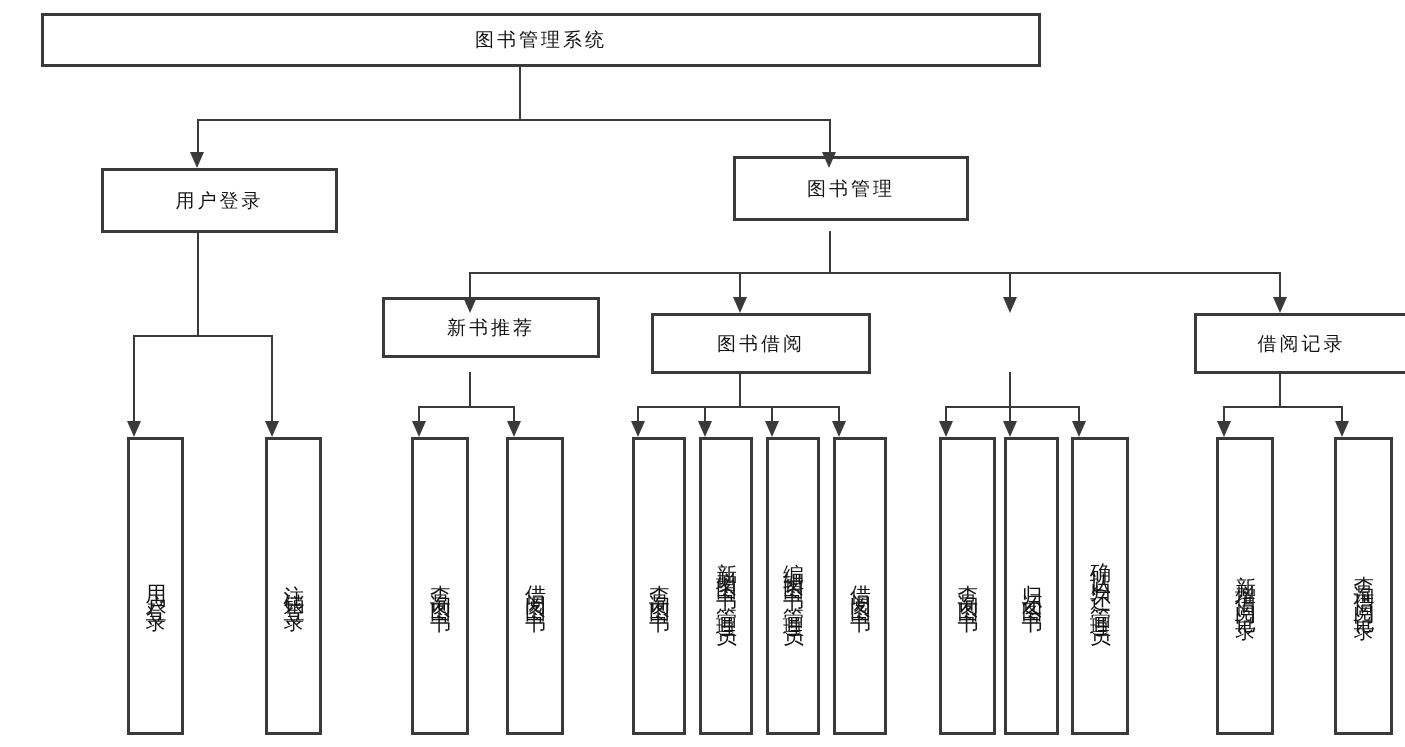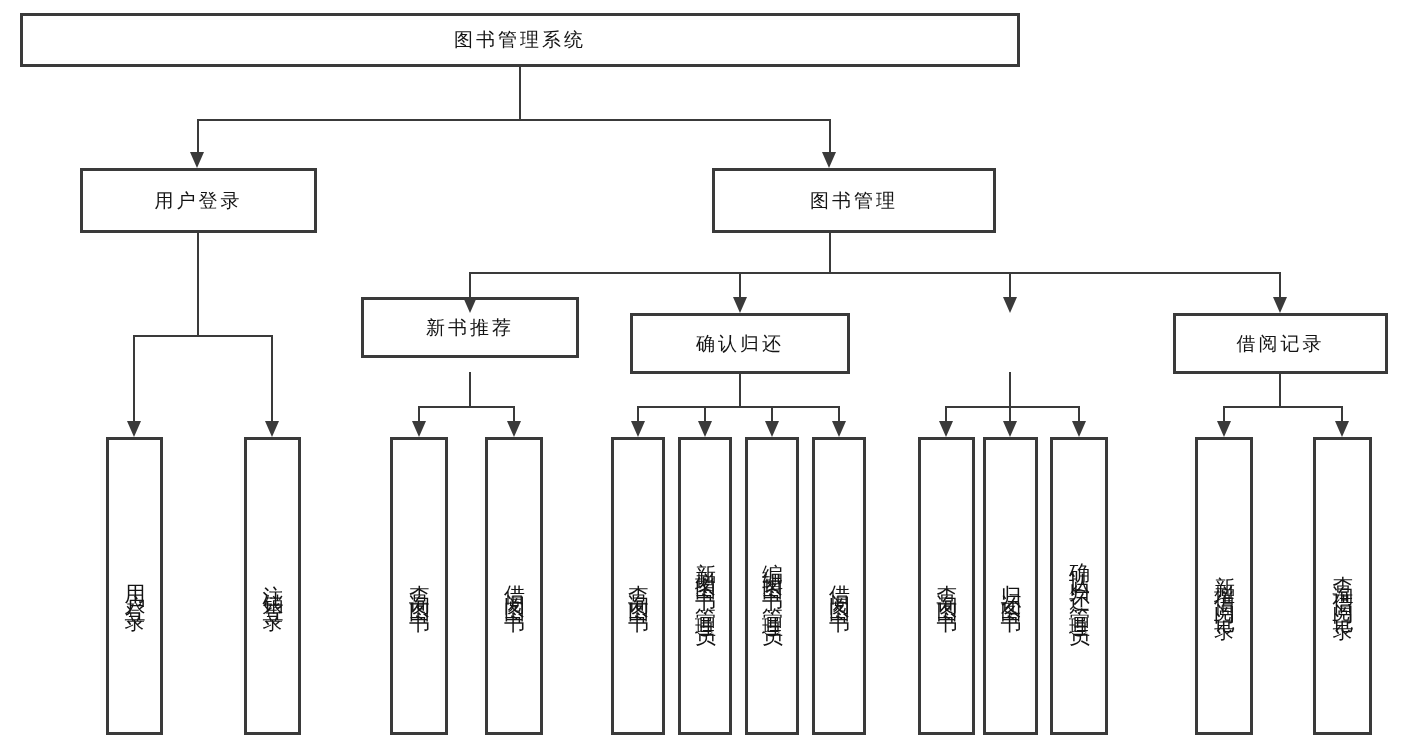--- a/index.html
+++ b/index.html
@@ -2,21 +2,21 @@
 <html><head>
 <meta charset="utf-8">
 <style>
   html,body{margin:0;padding:0;background:#ffffff;}
   .canvas{
     position:relative;width:1405px;height:747px;background:#ffffff;overflow:hidden;
     font-family:"DejaVu Sans","Liberation Sans",sans-serif;color:#111111;
   }
   .box{
     position:absolute;box-sizing:border-box;border:3px solid #3a3a3a;background:#ffffff;
-    display:flex;align-items:center;justify-content:center;z-index:2;
+    display:flex;align-items:center;justify-content:center;z-index:2;margin-left:21px;
   }
   .box .lbl{font-size:19px;letter-spacing:3px;color:#141414;white-space:nowrap;}
   .leaf .lbl{
     writing-mode:vertical-rl;text-orientation:mixed;
     font-size:21px;letter-spacing:9px;line-height:1.1;white-space:normal;
   }
   .vl,.hl{position:absolute;background:#3a3a3a;z-index:1;}
   .arw{
     position:absolute;width:0;height:0;z-index:3;
     border-left:7px solid transparent;border-right:7px solid transparent;
@@ -32,29 +32,29 @@
 
 <div class="canvas">
 
   <div class="box" style="left:20px;top:13px;width:1000px;height:54px">
     <span class="lbl">图书管理系统</span>
   </div>
 
   <div class="box" style="left:80px;top:168px;width:237px;height:65px">
     <span class="lbl">用户登录</span>
   </div>
-  <div class="box" style="left:712px;top:168px;width:284px;height:65px">
+  <div class="box" style="left:712px;top:156px;width:236px;height:65px">
     <span class="lbl">图书管理</span>
   </div>
 
   <div class="box" style="left:361px;top:297px;width:218px;height:61px">
     <span class="lbl">新书推荐</span>
   </div>
   <div class="box" style="left:630px;top:313px;width:220px;height:61px">
-    <span class="lbl">确认归还</span>
+    <span class="lbl">图书借阅</span>
   </div>
   <div class="box" style="left:1173px;top:313px;width:215px;height:61px">
     <span class="lbl">借阅记录</span>
   </div>
 
   <div class="box leaf" style="left:106px;top:437px;width:57px;height:298px">
     <span class="lbl">用户登录</span>
   </div>
   <div class="box leaf" style="left:244px;top:437px;width:57px;height:298px">
     <span class="lbl">注销登录</span>

